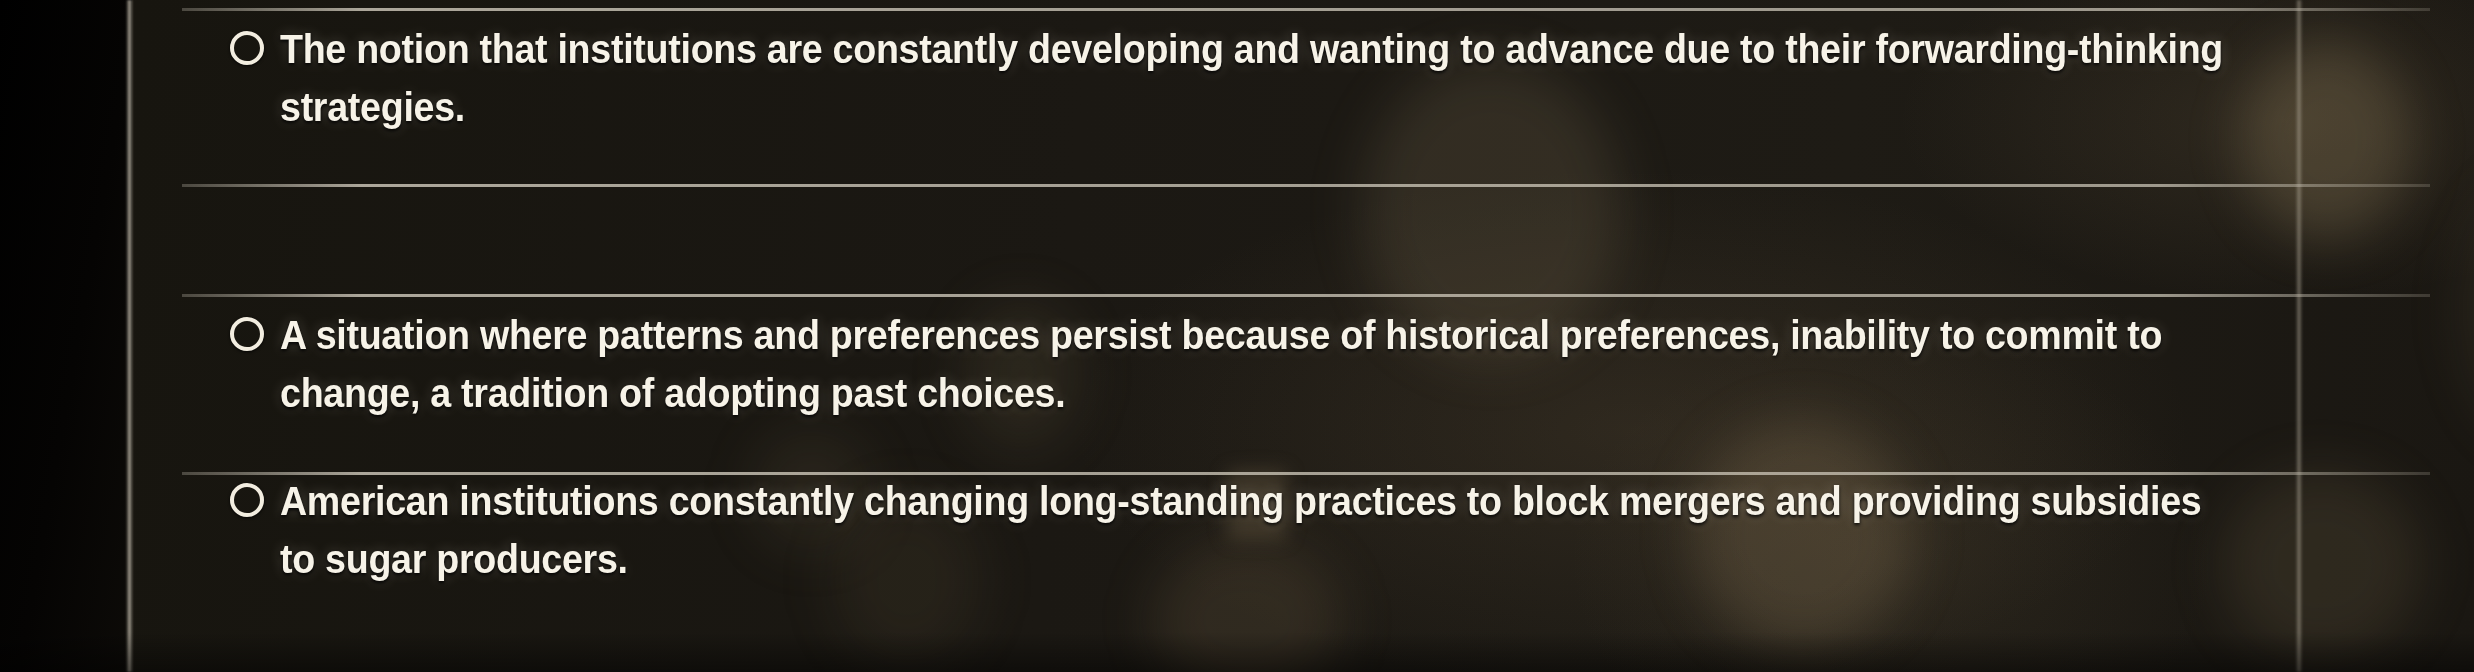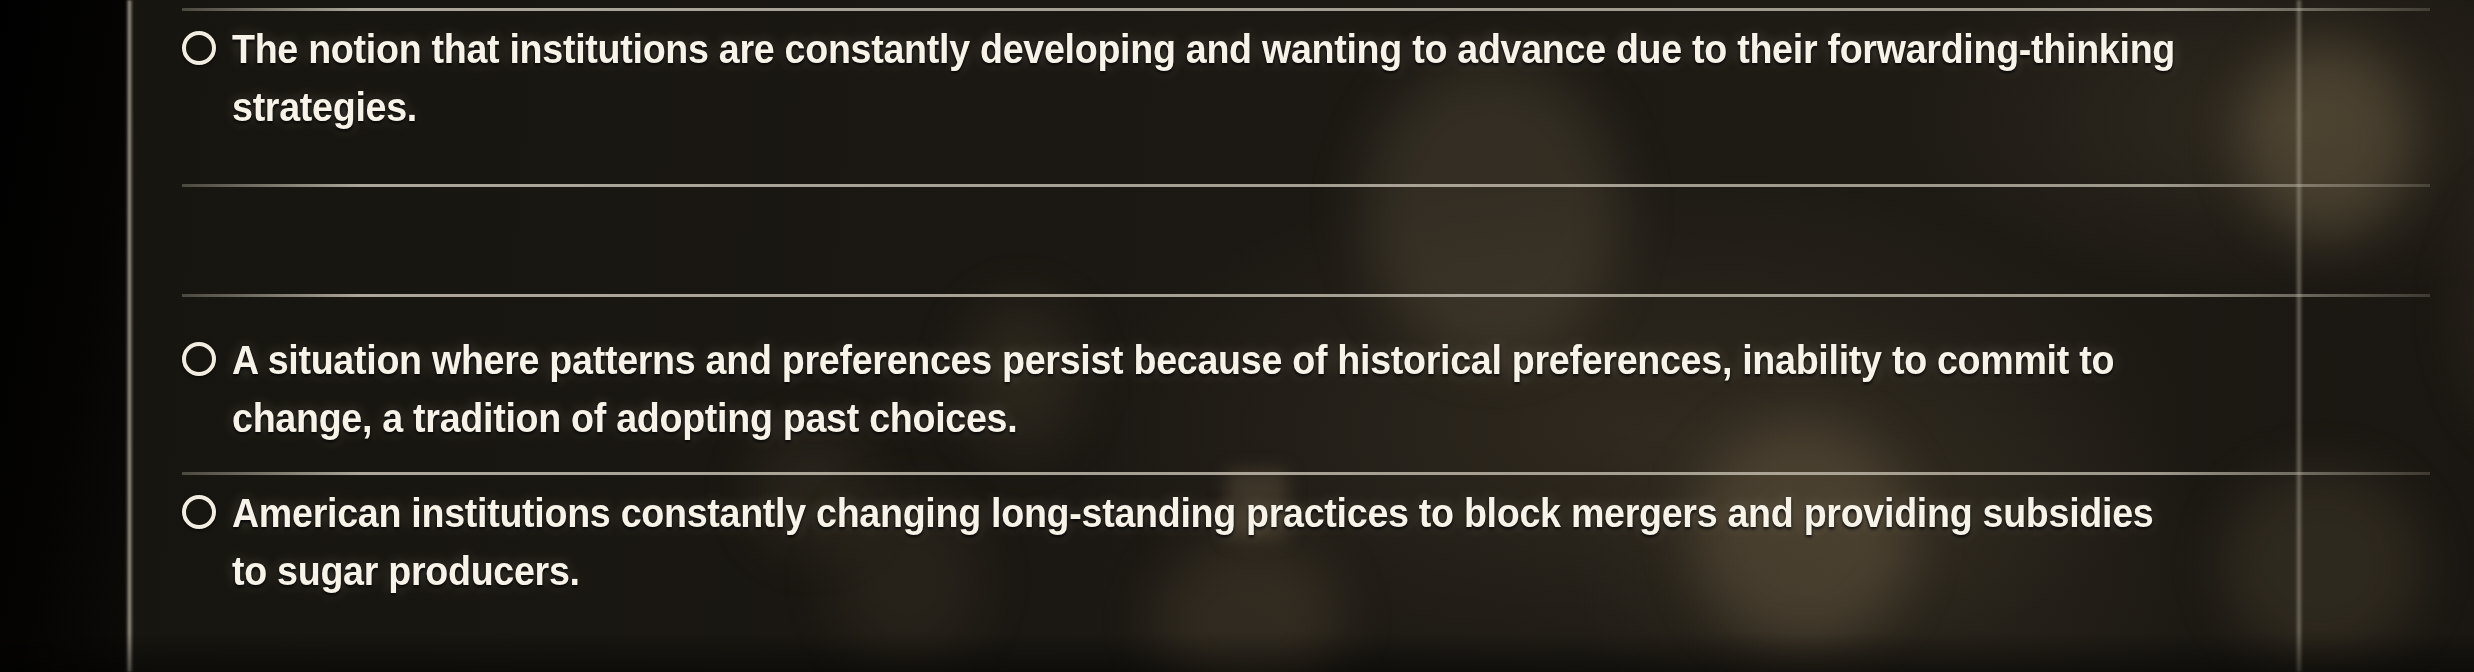--- a/index.html
+++ b/index.html
@@ -39,42 +39,42 @@
   .edge-left{position:absolute;left:126px;top:0;width:7px;height:672px;
       background:linear-gradient(to right,rgba(0,0,0,0),rgba(206,198,182,.80),rgba(0,0,0,0));
       filter:blur(1.2px);}
   .edge-right{position:absolute;left:2296px;top:0;width:6px;height:672px;
       background:linear-gradient(to right,rgba(0,0,0,0),rgba(188,180,164,.62),rgba(0,0,0,0));
       filter:blur(1.4px);}
 
   
   .options{position:absolute;left:132px;top:0;width:2342px;height:672px;}
 
-  .option{position:absolute;left:0;width:2180px;display:flex;align-items:flex-start;}
+  .option{position:absolute;left:0;width:2180px;display:flex;align-items:flex-start;padding-left:48px;}
   .option .radio{flex:0 0 auto;width:34px;height:34px;border-radius:50%;
       border:4px solid #f2ede0;box-sizing:border-box;margin:11px 16px 0 50px;
       box-shadow:0 1px 3px rgba(0,0,0,.85);}
   .option .text{color:#f7f3e8;font-size:40px;line-height:58px;font-weight:700;
       letter-spacing:-.3px;
       text-shadow:0 2px 4px rgba(0,0,0,.95),0 0 14px rgba(255,248,228,.22);
       transform:scaleX(.94);transform-origin:left center;}
 
   .divider{position:absolute;left:50px;width:2248px;height:3px;
       background:linear-gradient(to right,rgba(196,190,176,.30),rgba(214,208,194,.78) 8%,rgba(206,200,186,.72) 88%,rgba(170,164,150,.25));
       filter:blur(.6px);}
 
   
   #divider-top{top:8px;}
   #option-1{top:20px;}
   #divider-1{top:184px;}
   #option-2{top:196px;}
   #divider-2{top:294px;}
-  #option-3{top:306px;margin-top:25px;}
+  #option-3{top:306px;}
   #divider-3{top:472px;}
-  #option-4{top:484px;}
+  #option-4{top:472px;}
 
   
   .bottom-shade{position:absolute;left:0;bottom:0;width:2474px;height:40px;
       background:linear-gradient(to bottom,rgba(0,0,0,0),rgba(0,0,0,.45));}
 </style>
 </head>
 <body>
 
 <div id="scene">
 

